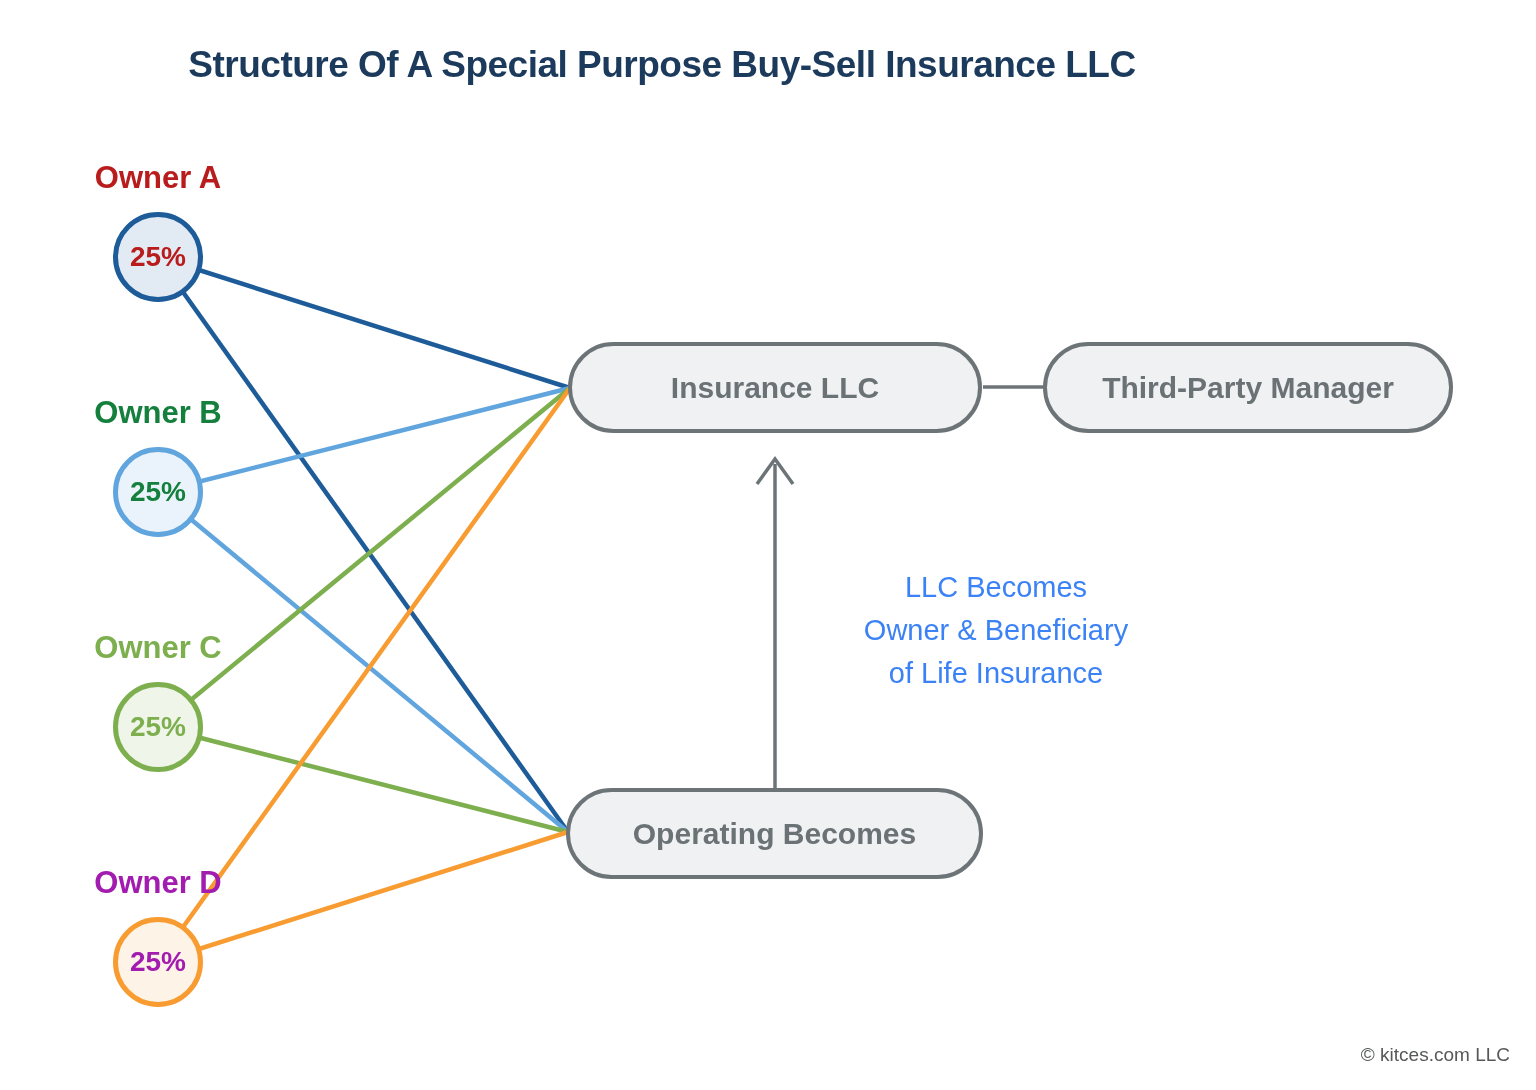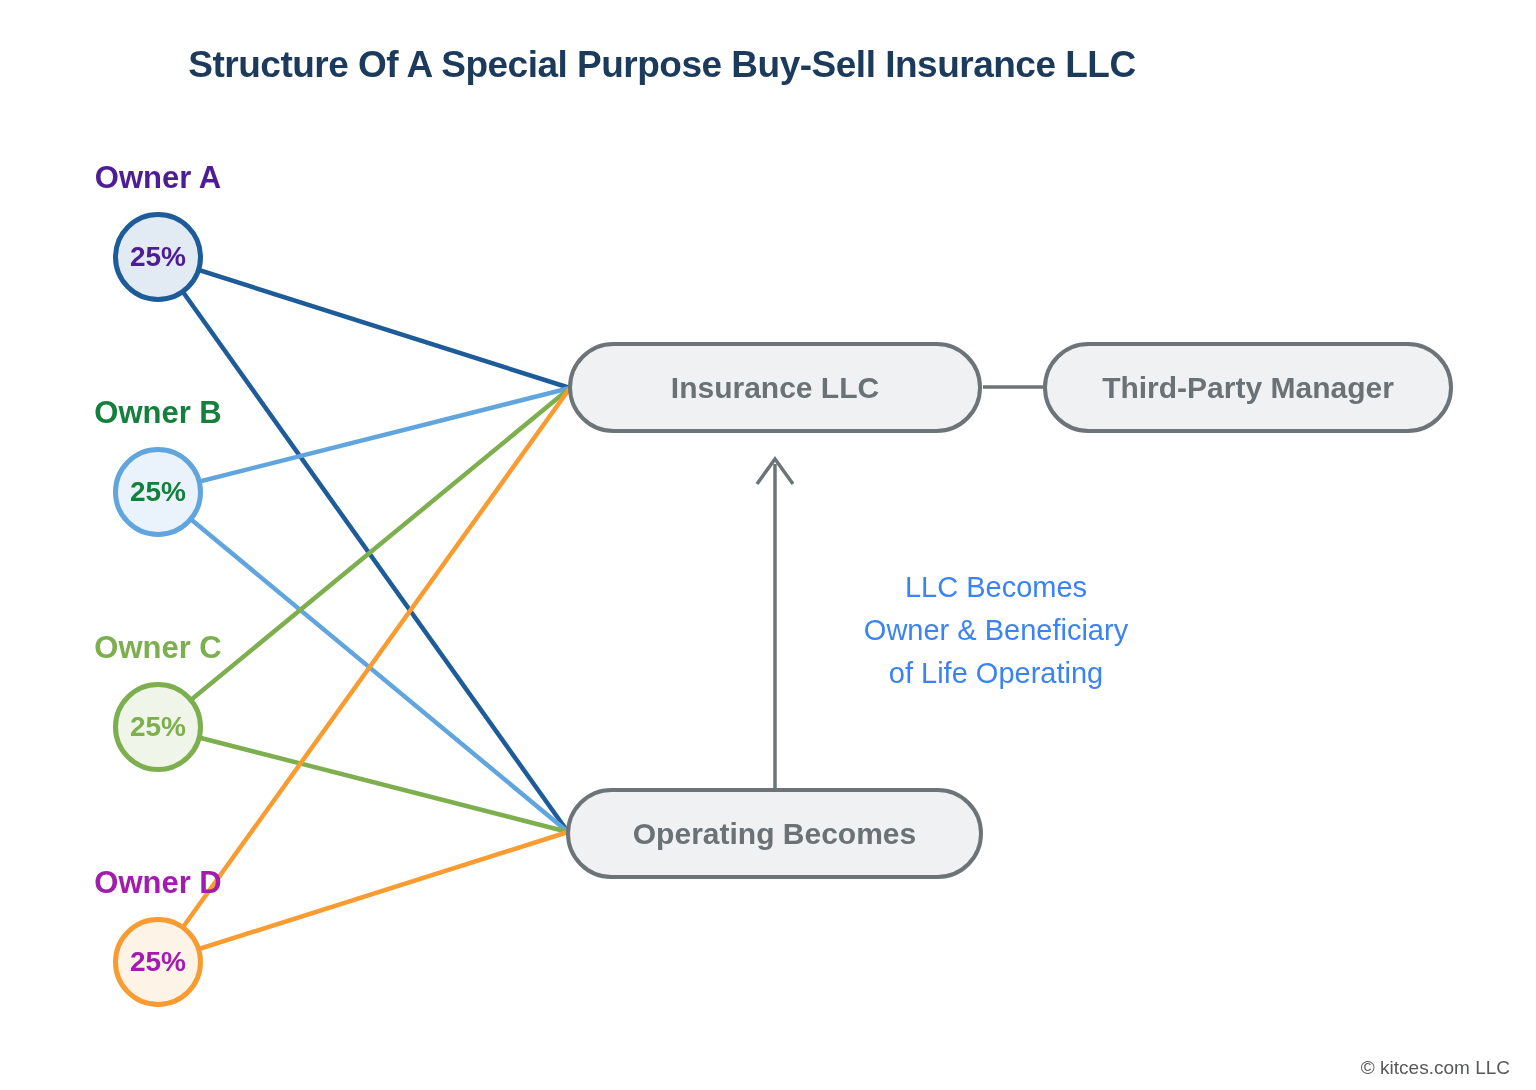--- a/index.html
+++ b/index.html
@@ -47,21 +47,21 @@
     height: 90px;
     border-radius: 50%;
     box-sizing: border-box;
     border: 5px solid;
     display: flex;
     align-items: center;
     justify-content: center;
     font-size: 28px;
     font-weight: bold;
   }
-  .owner-a .owner-label, .owner-a .owner-circle { color: #4c1d95; border-color: #1d5c99; }
+  .owner-a .owner-label, .owner-a .owner-circle { color: #b91c1c; border-color: #1d5c99; }
   .owner-a .owner-circle { background: #e2eaf4; }
   .owner-b .owner-label, .owner-b .owner-circle { color: #15803d; border-color: #61a5de; }
   .owner-b .owner-circle { background: #eaf3fb; }
   .owner-c .owner-label, .owner-c .owner-circle { color: #7daf4f; border-color: #7daf4f; }
   .owner-c .owner-circle { background: #eff5e8; }
   .owner-d .owner-label, .owner-d .owner-circle { color: #a21caf; border-color: #f89c31; }
   .owner-d .owner-circle { background: #fdf3e6; }
 
   .node-box {
     position: absolute;
@@ -91,21 +91,20 @@
     font-size: 29px;
     line-height: 43px;
     color: #3b82f6;
   }
   .footer {
     position: absolute;
     right: 26px;
     top: 1044px;
     font-size: 19px;
     color: #57585a;
-    margin-top: 13px;
   }
   .line { fill: none; stroke-width: 4.5px; stroke-linecap: round; }
   .line-a { stroke: #1d5c99; }
   .line-b { stroke: #61a5de; }
   .line-c { stroke: #7daf4f; }
   .line-d { stroke: #f89c31; }
   .wire-gray { fill: none; stroke: #6d7478; stroke-width: 3.5px; }
 </style>
 </head>
 <body>
@@ -162,18 +161,18 @@
     </div>
   </div>
 
   <div class="node-box box-insurance">Insurance LLC</div>
   <div class="node-box box-manager">Third-Party Manager</div>
   <div class="node-box box-operating">Operating Becomes</div>
 
   <div class="annotation">
     <div>LLC Becomes</div>
     <div>Owner &amp; Beneficiary</div>
-    <div>of Life Operating</div>
+    <div>of Life Insurance</div>
   </div>
 
   <div class="footer">© kitces.com LLC</div>
 
 </div>
 
 </body></html>

